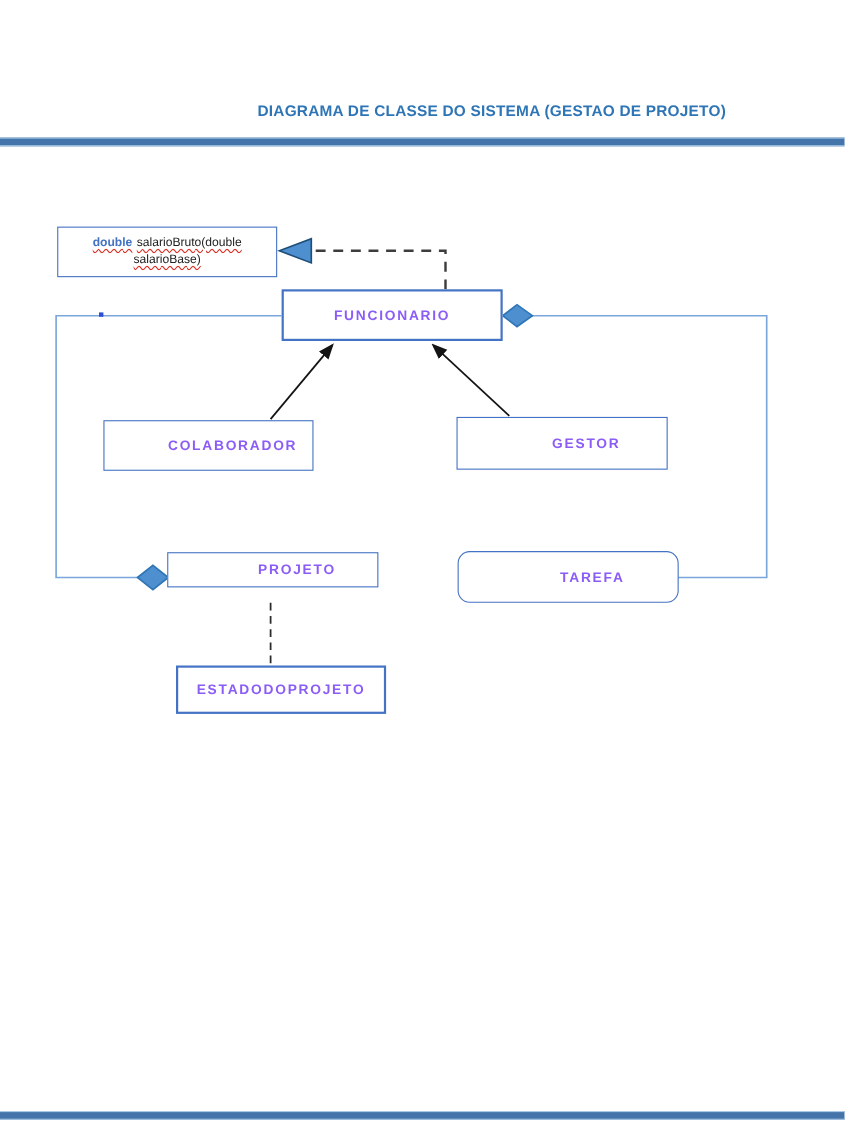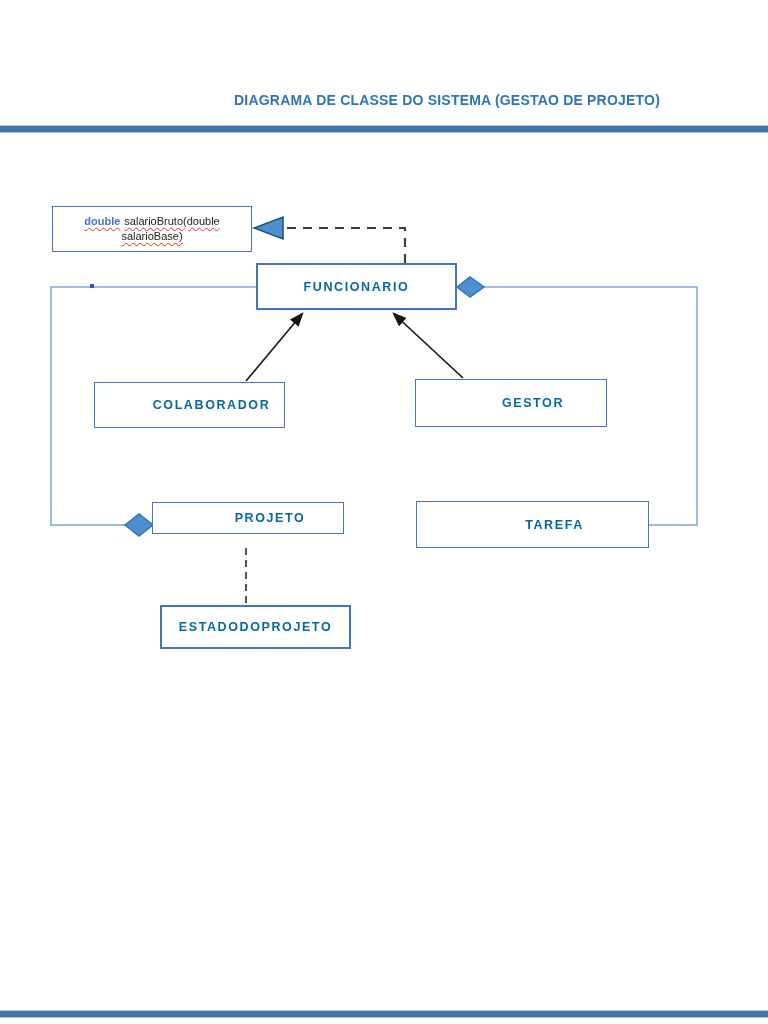--- a/index.html
+++ b/index.html
@@ -14,21 +14,21 @@
   }
   .rule{
     position:absolute;left:0;width:768px;height:6px;background:#4474aa;
     border-top:1px solid #aac8e4;border-bottom:1px solid #aac8e4;
   }
   .rule.top{top:125px;}
   .rule.bottom{top:1010px;}
   .class-box{
     position:absolute;background:#ffffff;border:2px solid #4472c4;
     display:flex;align-items:center;justify-content:center;
-    font-weight:bold;font-size:12.5px;letter-spacing:1.6px;color:#0369a1;
+    font-weight:bold;font-size:12.5px;letter-spacing:1.6px;color:#8b5cf6;
     box-sizing:border-box;
   }
   .thin{border-width:1.5px;padding-left:44px;}
   .note-box{
     position:absolute;left:52px;top:206px;width:200px;height:46px;
     background:#ffffff;border:1.5px solid #4472c4;box-sizing:border-box;
     display:flex;align-items:center;justify-content:center;text-align:center;
     font-size:11px;line-height:1.4;color:#222;
   }
   .note-box .inner{padding:0 4px;}
@@ -88,21 +88,21 @@
   </div>
 
   <div class="class-box thin" style="left:415px;top:379px;width:192px;height:48px;align-items:center;">
     <span>GESTOR</span>
   </div>
 
   <div class="class-box thin" style="left:152px;top:502px;width:192px;height:32px;">
     <span>PROJETO</span>
   </div>
 
-  <div class="class-box thin" style="left:416px;top:501px;width:233px;height:47px;">
+  <div class="class-box thin" style="left:416px;top:501px;width:201px;height:47px;border-radius:11px;">
     <span>TAREFA</span>
   </div>
 
   <div class="class-box" style="left:160px;top:605px;width:191px;height:44px;">
     <span>ESTADODOPROJETO</span>
   </div>
 
   <div class="rule bottom"></div>
 
 </div>

